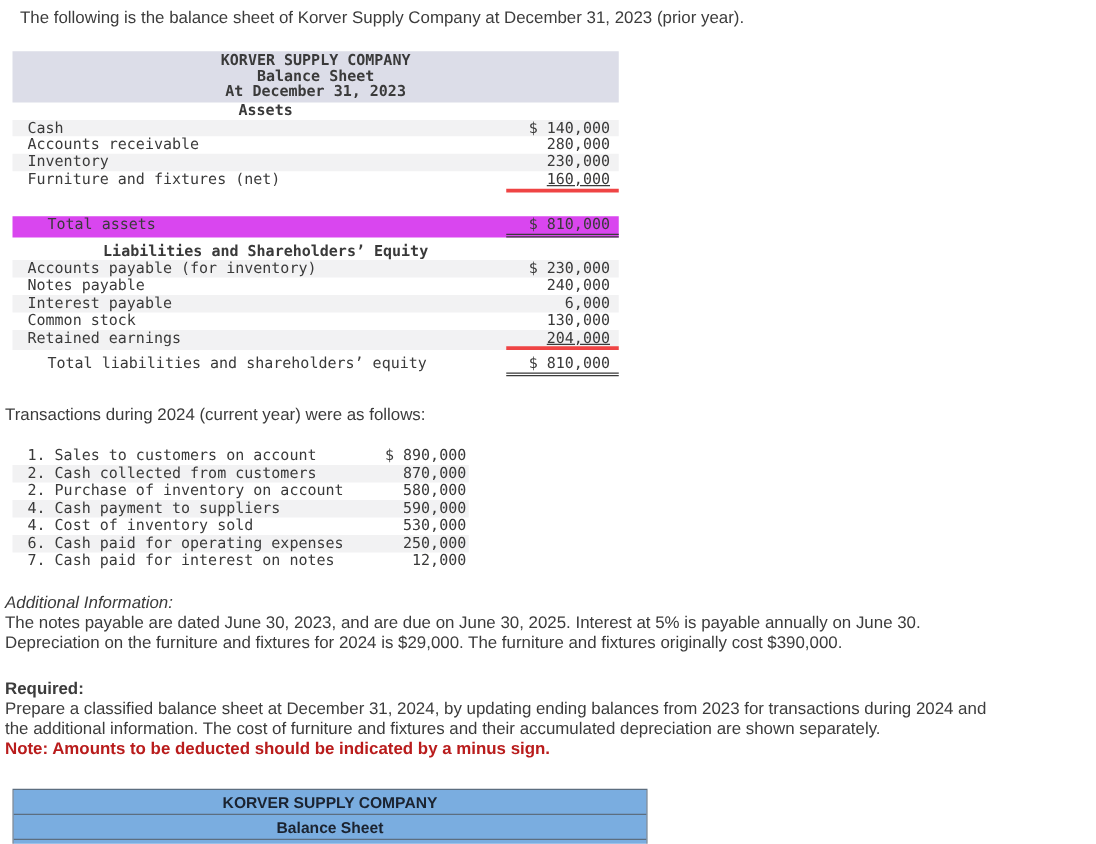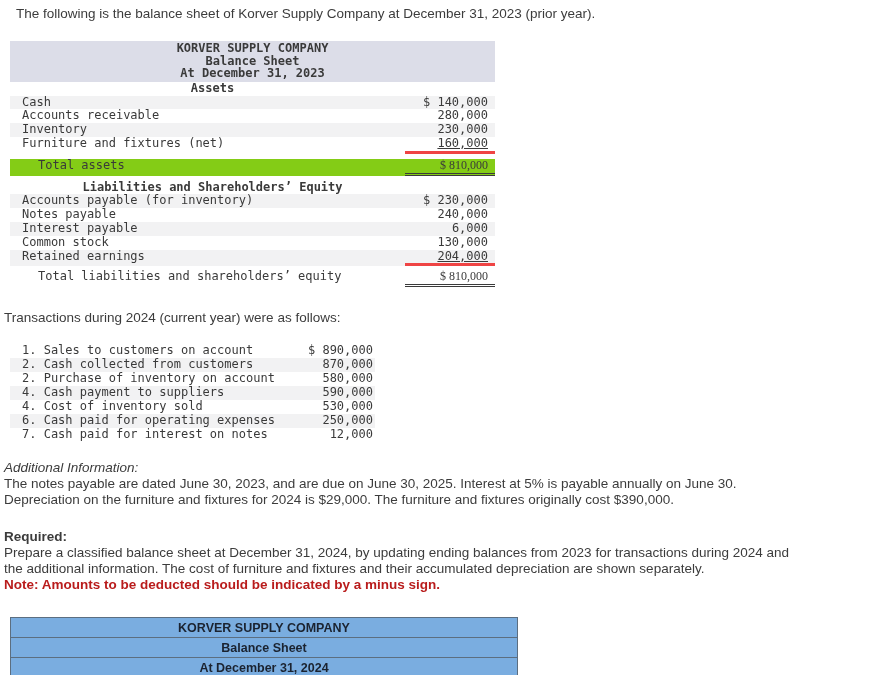--- a/index.html
+++ b/index.html
@@ -14,22 +14,22 @@
   .bs { width:485px; margin:19px 0 0 10px; }
   .bs-title { background:#dcdde8; text-align:center; font-weight:bold; padding:1px 0 2px 0; }
   .bs-title > div { line-height:12.6px; }
   .sec-head { font-weight:bold; text-align:center; line-height:13.8px; padding-right:80px; }
   .bs-row { display:flex; line-height:13.8px; }
   .bs-row .lbl { flex:1; padding-left:12px; white-space:pre; }
   .bs-row .val { width:90px; padding-right:7px; text-align:right; white-space:pre; }
   .stripe-a > div.bs-row:nth-of-type(odd) { background:#f2f2f3; }
   .underline-last > div.bs-row:last-of-type .val { border-bottom:3px solid #ef4444;text-decoration:underline; }
   .bs-row.total .lbl { padding-left:28px; }
-  .bs-row.total .val { border-bottom:3px double #3a3a3a;font-family:Liberation Serif, serif; }
-  .bs-row.shaded { background:#84cc16; }
+  .bs-row.total .val { border-bottom:3px double #3a3a3a; }
+  .bs-row.shaded { background:#d946ef;margin-top:14px; }
   .gap5 { height:5px; } .gap4 { height:4px; }
 
   
   .trans-heading { margin:23px 0 0 4px; }
   .tx { width:365px; margin:18px 0 0 10px; }
   .tx-row { display:flex; line-height:13.9px; }
   .tx-row .lbl { flex:1; padding-left:12px; white-space:pre; }
   .tx-row .val { width:80px; padding-right:2px; text-align:right; white-space:pre; }
   .tx > div.tx-row:nth-of-type(even) { background:#f2f2f3; }
 

